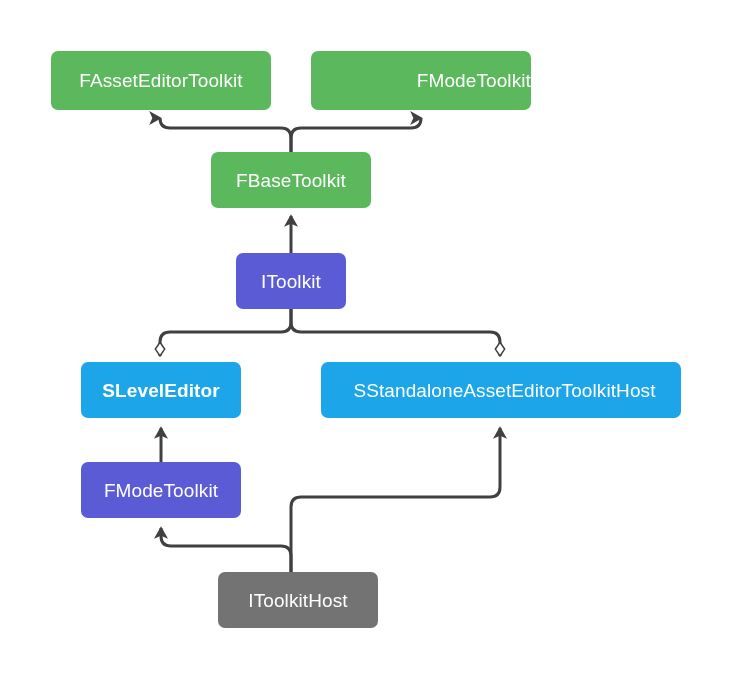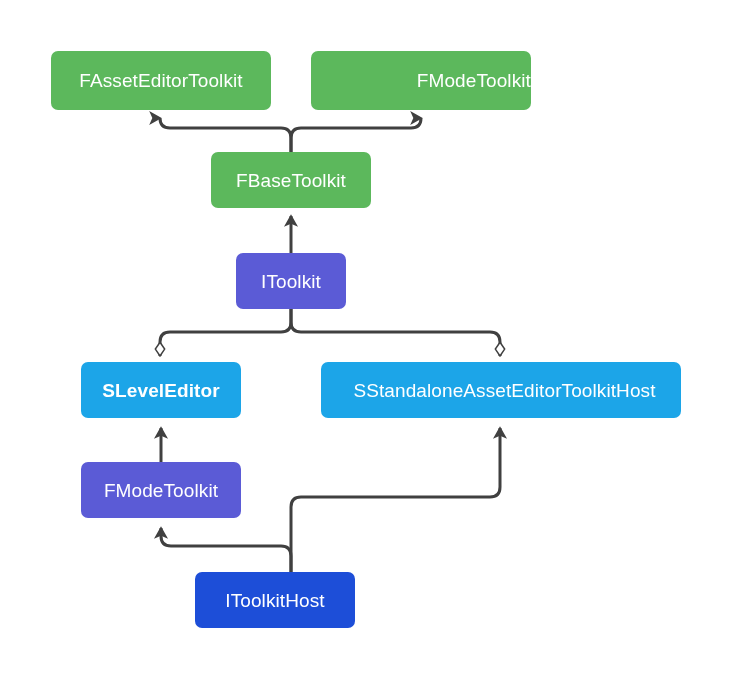--- a/index.html
+++ b/index.html
@@ -86,18 +86,18 @@
       </div>
       <div class="node" style="left: 81px; top: 362px; width: 160px; height: 56px; background: rgb(28, 165, 232); color: rgb(255, 255, 255); font-weight: bold;">
         <span class="node-label">SLevelEditor</span>
       </div>
       <div class="node" style="left: 321px; top: 362px; width: 360px; height: 56px; background: rgb(28, 165, 232); color: rgb(255, 255, 255); padding-left: 7px;">
         <span class="node-label">SStandaloneAssetEditorToolkitHost</span>
       </div>
       <div class="node" style="left: 81px; top: 462px; width: 160px; height: 56px; background: rgb(91, 91, 214); color: rgb(255, 255, 255);">
         <span class="node-label">FModeToolkit</span>
       </div>
-      <div class="node" style="left: 195px; top: 572px; width: 160px; height: 56px; background: #1d4ed8; color: rgb(255, 255, 255);">
+      <div class="node" style="left: 218px; top: 572px; width: 160px; height: 56px; background: #737373; color: rgb(255, 255, 255);">
         <span class="node-label">IToolkitHost</span>
       </div>
     </div>
 
 </div>
 
 </body></html>

